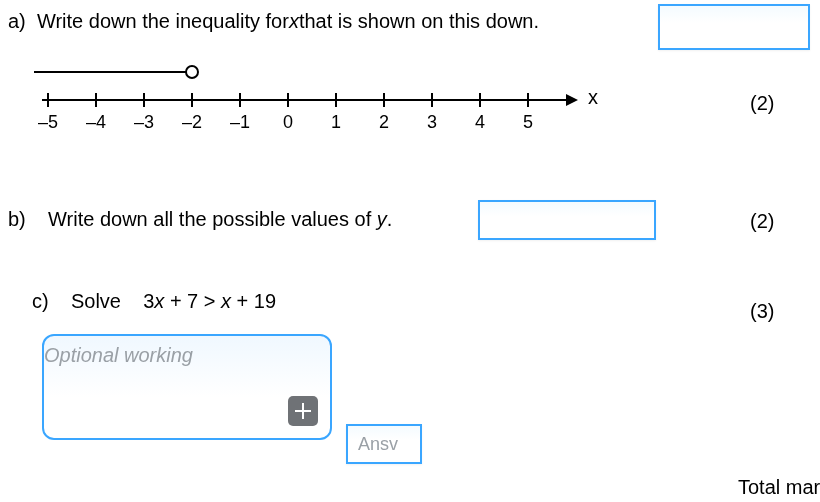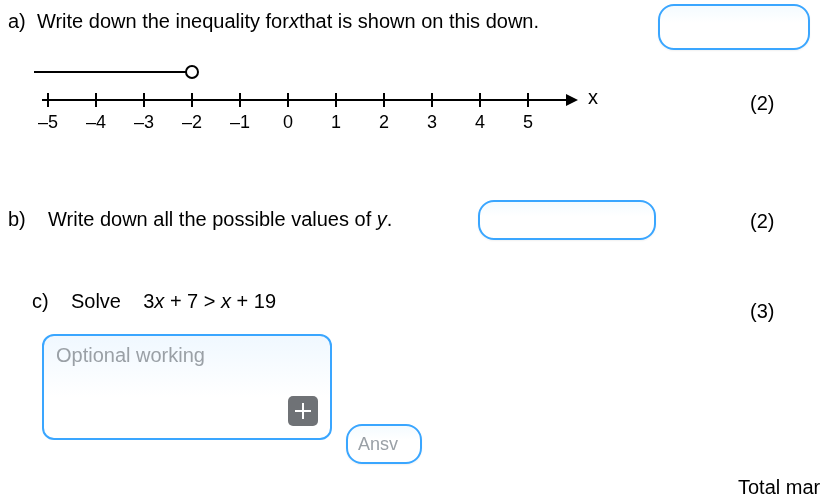--- a/index.html
+++ b/index.html
@@ -21,21 +21,21 @@
     padding: 8px 0 0 8px;
   }
   .row {
     display: flex;
     align-items: flex-start;
   }
   .q-text { line-height: 1.3; }
   .italic { font-style: italic; }
   .answer-box {
     border: 2px solid #3aa6ff;
-    border-radius: 16px;
+    border-radius: 0;
     background: linear-gradient(#f4fbff, #ffffff 40%);
     box-shadow: 0 1px 2px rgba(0,0,0,0.06);
   }
   .box-a {
     position: absolute;
     top: 4px;
     left: 658px;
     width: 152px;
     height: 46px;
   }
@@ -71,21 +71,22 @@
   .partc-q { position: absolute; top: 288px; left: 8px; margin-left: 24px; }
   .working-box {
     position: absolute;
     top: 334px;
     left: 42px;
     width: 290px;
     height: 106px;
     border: 2px solid #3aa6ff;
     border-radius: 12px;
     background: linear-gradient(#f0f8ff, #ffffff 60%);
-    padding: 8px 12px;
+    padding: 8px 0;
+    font-style: italic;
   }
   .working-ph {
     color: #9aa0a6;
     font-size: 20px;
   }
   .plus-btn {
     position: absolute;
     right: 12px;
     bottom: 12px;
     width: 30px;

